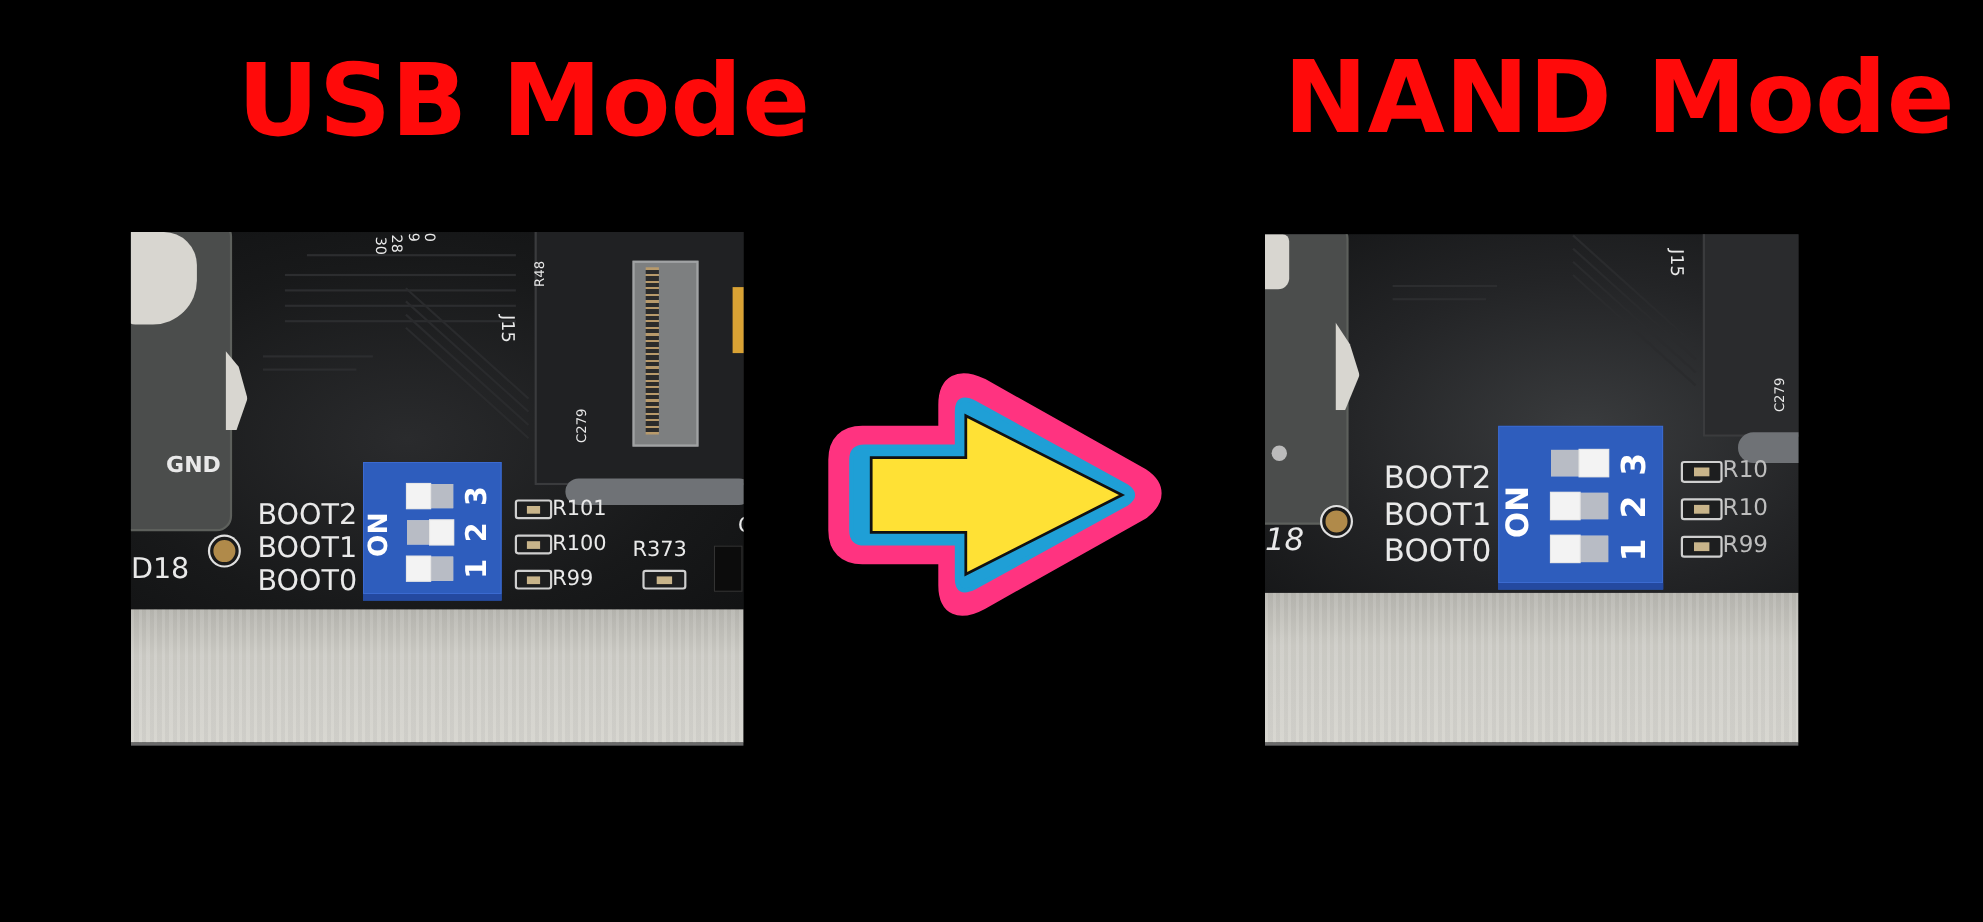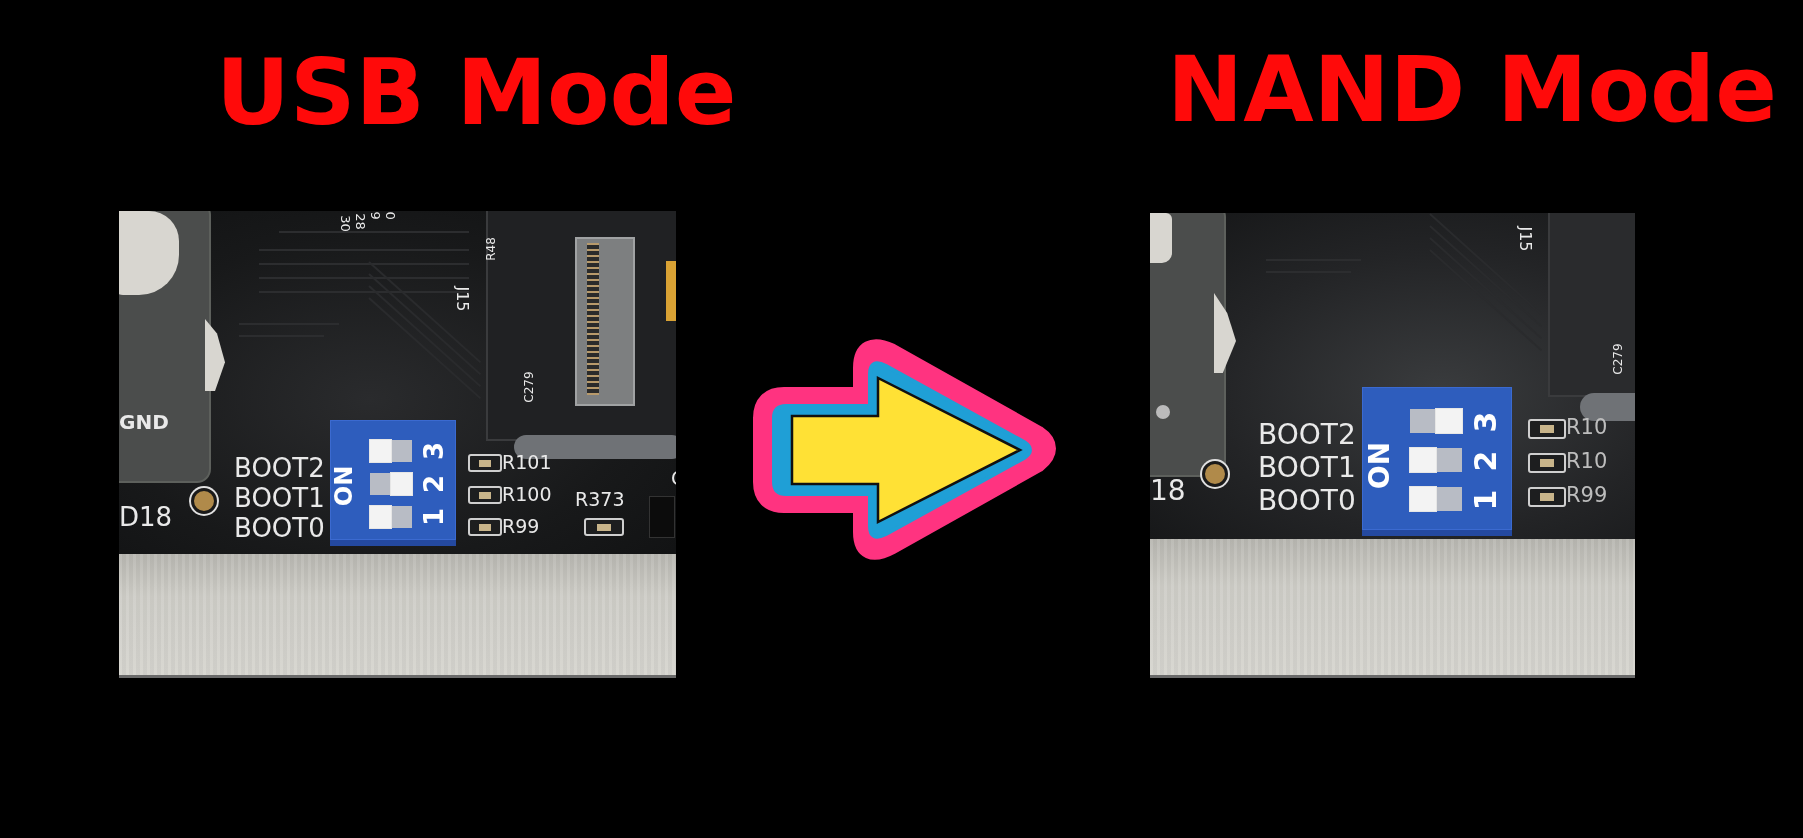--- a/index.html
+++ b/index.html
@@ -34,21 +34,21 @@
 <div class="title" style="left:172px; top:47px;">USB Mode</div>
 <div class="title" style="left:1123px; top:44px;">NAND Mode</div>
 
 <div class="photo" style="left:119px; top:211px; width:557px; height:467px;">
   <div class="pcb" style="height:343px;"></div>
   <div class="floor" style="top:343px;"></div>
 
   <div class="conn" style="left:-14px; top:-10px; width:102px; height:278px;"></div>
   <div class="white-blob" style="left:-6px; top:0px; width:66px; height:84px; border-radius:6px 30px 40px 10px;"></div>
   <div class="white-blob" style="left:86px; top:108px; width:20px; height:72px; clip-path:polygon(0 0,60% 20%,100% 60%,50% 100%,0 100%);"></div>
-  <span class="silk" style="left:0px; top:201px; font-size:20px; font-weight:700;">GND</span>
+  <span class="silk" style="left:0px; top:201px; font-size:20px; font-weight:700;padding-left:32px;">GND</span>
 
   <div class="trace" style="left:160px; top:20px; width:190px;"></div>
   <div class="trace" style="left:140px; top:38px; width:210px;"></div>
   <div class="trace" style="left:140px; top:52px; width:210px;"></div>
   <div class="trace" style="left:140px; top:66px; width:210px;"></div>
   <div class="trace" style="left:140px; top:80px; width:210px;"></div>
   <div class="trace" style="left:120px; top:112px; width:100px;"></div>
   <div class="trace" style="left:120px; top:124px; width:85px;"></div>
   <div class="dtrace" style="left:250px; top:50px; width:150px; transform:rotate(42deg);"></div>
   <div class="dtrace" style="left:250px; top:62px; width:150px; transform:rotate(42deg);"></div>
@@ -129,21 +129,21 @@
   <div class="dtrace" style="left:280px; top:36px; width:150px; transform:rotate(42deg);"></div>
   <span class="silk" style="left:362px; top:18px; font-size:16px; transform:rotate(90deg);">J15</span>
 
   <div class="module" style="left:398px; top:-4px; width:100px; height:184px; background:#2a2b2d;"></div>
   <span class="silk" style="left:452px; top:140px; font-size:12px; transform:rotate(-90deg);">C279</span>
   <div style="position:absolute; left:430px; top:180px; width:70px; height:28px; background:#6f7276; border-radius:14px;"></div>
 
   <span class="silk" style="left:108px; top:208px; font-size:28px;">BOOT2</span>
   <span class="silk" style="left:108px; top:241px; font-size:28px;">BOOT1</span>
   <span class="silk" style="left:108px; top:274px; font-size:28px;">BOOT0</span>
-  <span class="silk" style="left:0px; top:264px; font-size:28px;">18</span>
+  <span class="silk" style="left:0px; top:264px; font-size:28px;font-style:italic;">18</span>
   <div class="via" style="left:52px; top:248px; width:20px; height:20px;"></div>
 
   <div class="dip" style="left:212px; top:174px; width:150px; height:143px;">
     <span class="on" style="left:-6px; top:62px; font-size:28px;">ON</span>
     <div class="slot" style="left:48px; top:22px; width:52px; height:24px;">
       <div class="track" style="left:0;"></div>
         <div class="knob" style="right:0;"></div>
     </div>
     <div class="slot" style="left:48px; top:61px; width:52px; height:24px;">
       <div class="track" style="right:0;"></div>

